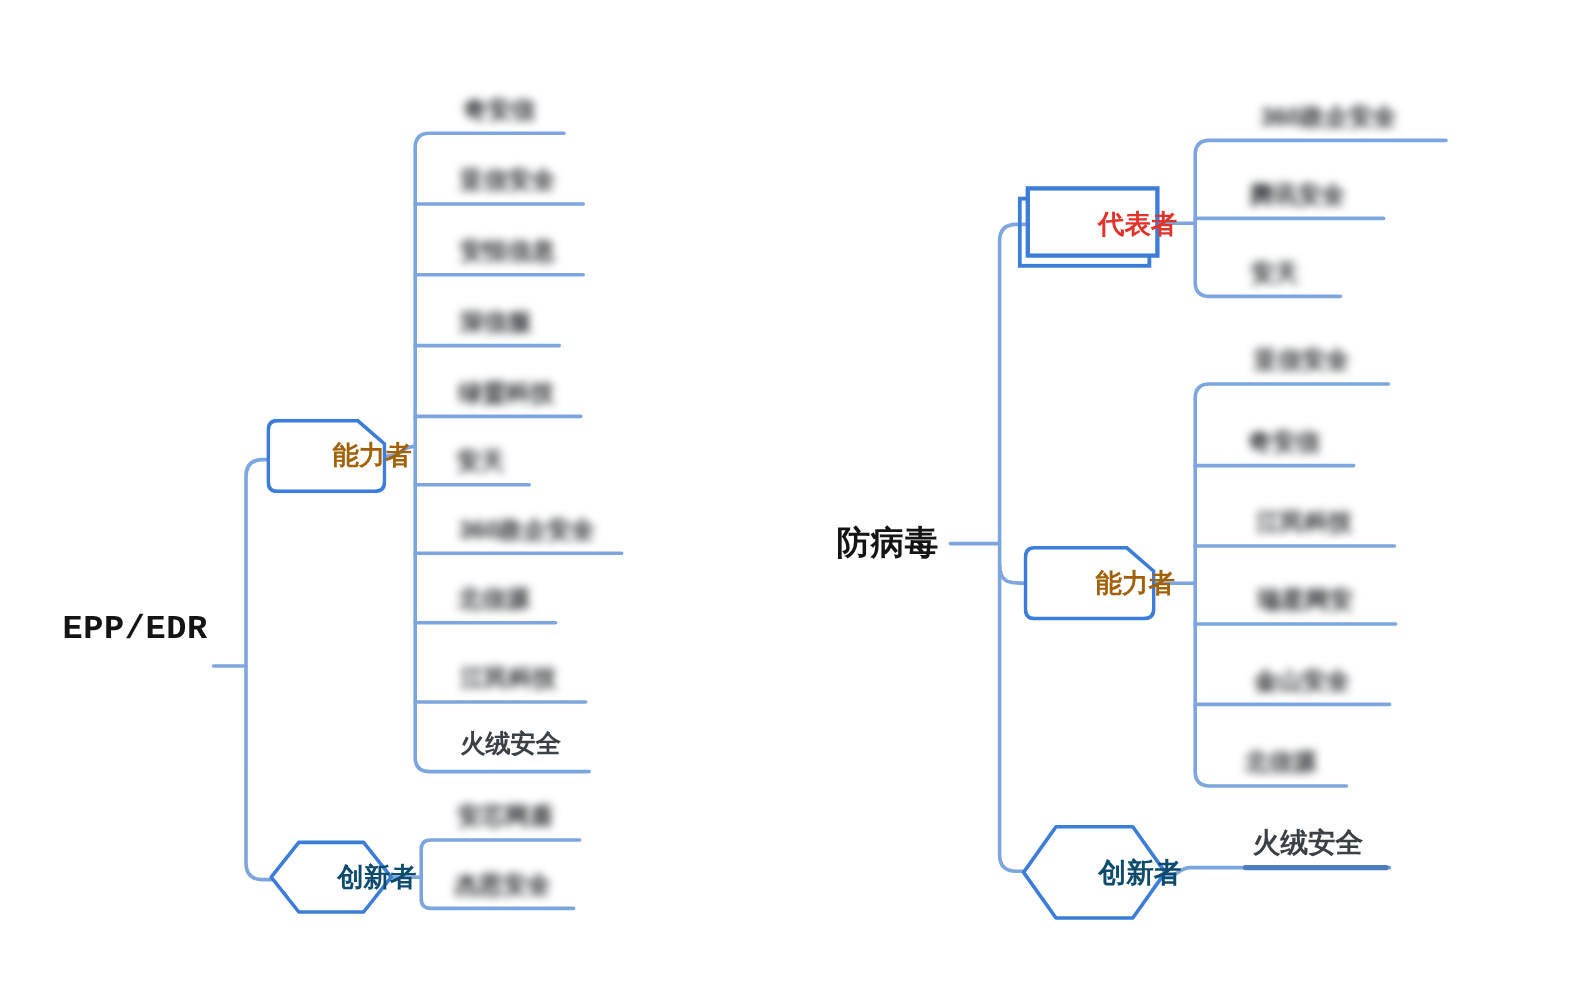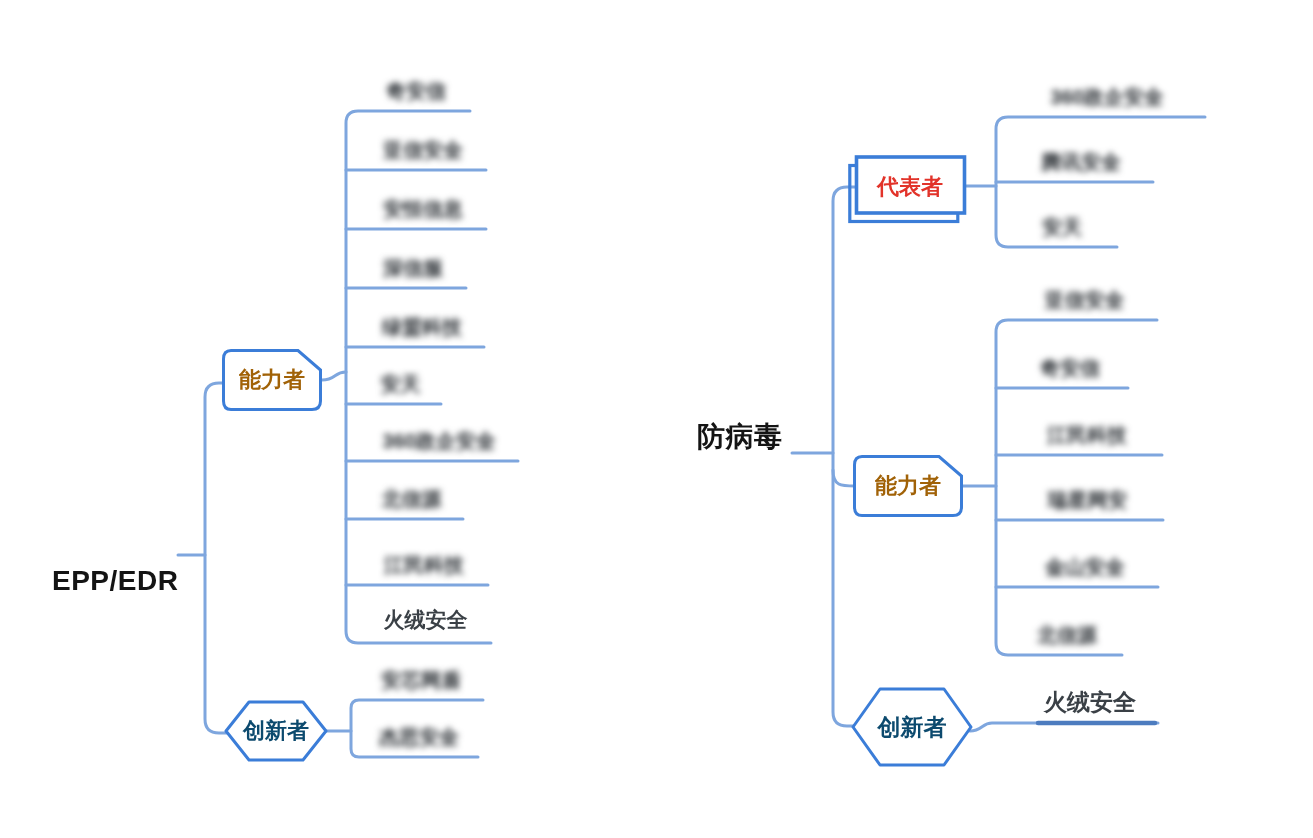--- a/index.html
+++ b/index.html
@@ -6,21 +6,21 @@
   #canvas{
     position:relative;width:1313px;height:838px;background:#ffffff;overflow:hidden;
     font-family:"Liberation Sans","DejaVu Sans",sans-serif;
   }
   #wires{position:absolute;left:0;top:0;width:1313px;height:838px;}
   .root-label{
     position:absolute;font-weight:bold;font-size:28px;color:#141414;
     display:flex;align-items:center;letter-spacing:0.5px;
   }
   .node{
-    position:absolute;display:flex;align-items:center;justify-content:center;
+    position:absolute;display:flex;align-items:center;justify-content:center;padding-left:38px;
   }
   .node svg{position:absolute;left:0;top:0;}
   .node .node-text{
     position:relative;font-size:22px;font-weight:bold;color:#a16207;z-index:2;
   }
   .node .node-text.red{color:#e2332a;}
   .node .node-text.orange{color:#0c4a6e;}
   .leaf{
     position:absolute;height:28px;display:flex;align-items:center;justify-content:center;
     font-size:20px;font-weight:bold;color:#343a40;white-space:nowrap;z-index:2;
@@ -68,21 +68,21 @@
       <path d="M996 587 H1158"></path>
       <path d="M963 486 H996"></path>
 
       <path d="M970 731 C982 731 982 723 992 723 H1158"></path>
     </g>
     <g fill="none" stroke="#4d7cbf" stroke-width="4.5" stroke-linecap="round">
       <path d="M1038 723 H1155"></path>
     </g>
   </svg>
 
-  <div class="root-label" style="left:52px;top:564px;width:126px;height:34px;">EPP/EDR</div>
+  <div class="root-label" style="left:52px;top:508px;width:126px;height:34px;font-family:Liberation Mono, monospace;">EPP/EDR</div>
 
   <div class="node" style="left:222px;top:349px;width:100px;height:62px;">
     <svg width="100" height="62" viewBox="0 0 100 62">
       <path d="M9 1.5 H76 L98.5 21 V52 Q98.5 60.5 90 60.5 H9 Q1.5 60.5 1.5 52 V10 Q1.5 1.5 9 1.5 Z" fill="#ffffff" stroke="#3b7dd8" stroke-width="3"></path>
     </svg>
     <span class="node-text">能力者</span>
   </div>
 
   <div class="leaf blur" style="left:360px;top:77px;width:112px;">奇安信</div>
   <div class="leaf blur" style="left:360px;top:136px;width:126px;">亚信安全</div>
@@ -98,21 +98,21 @@
   <div class="node" style="left:224px;top:697px;width:104px;height:68px;">
     <svg width="104" height="68" viewBox="0 0 104 68">
       <polygon points="2,34 25,5 79,5 102,34 79,63 25,63" fill="#ffffff" stroke="#3b7dd8" stroke-width="3" stroke-linejoin="round"></polygon>
     </svg>
     <span class="node-text orange">创新者</span>
   </div>
 
   <div class="leaf blur" style="left:366px;top:666px;width:110px;">安芯网盾</div>
   <div class="leaf blur" style="left:366px;top:723px;width:106px;">杰思安全</div>
 
-  <div class="root-label" style="left:697px;top:420px;width:96px;height:34px;">防病毒</div>
+  <div class="root-label" style="left:697px;top:436px;width:96px;height:34px;">防病毒</div>
 
   <div class="node" style="left:848px;top:155px;width:124px;height:72px;">
     <svg width="124" height="72" viewBox="0 0 124 72">
       <rect x="1.8" y="10.5" width="108" height="56" fill="none" stroke="#3b7dd8" stroke-width="3.2"></rect>
       <rect x="8.5" y="2" width="108" height="56" fill="#ffffff" stroke="#3b7dd8" stroke-width="3.6"></rect>
     </svg>
     <span class="node-text red" style="margin-top:-8px;">代表者</span>
   </div>
 
   <div class="leaf blur" style="left:1012px;top:83px;width:190px;">360政企安全</div>

